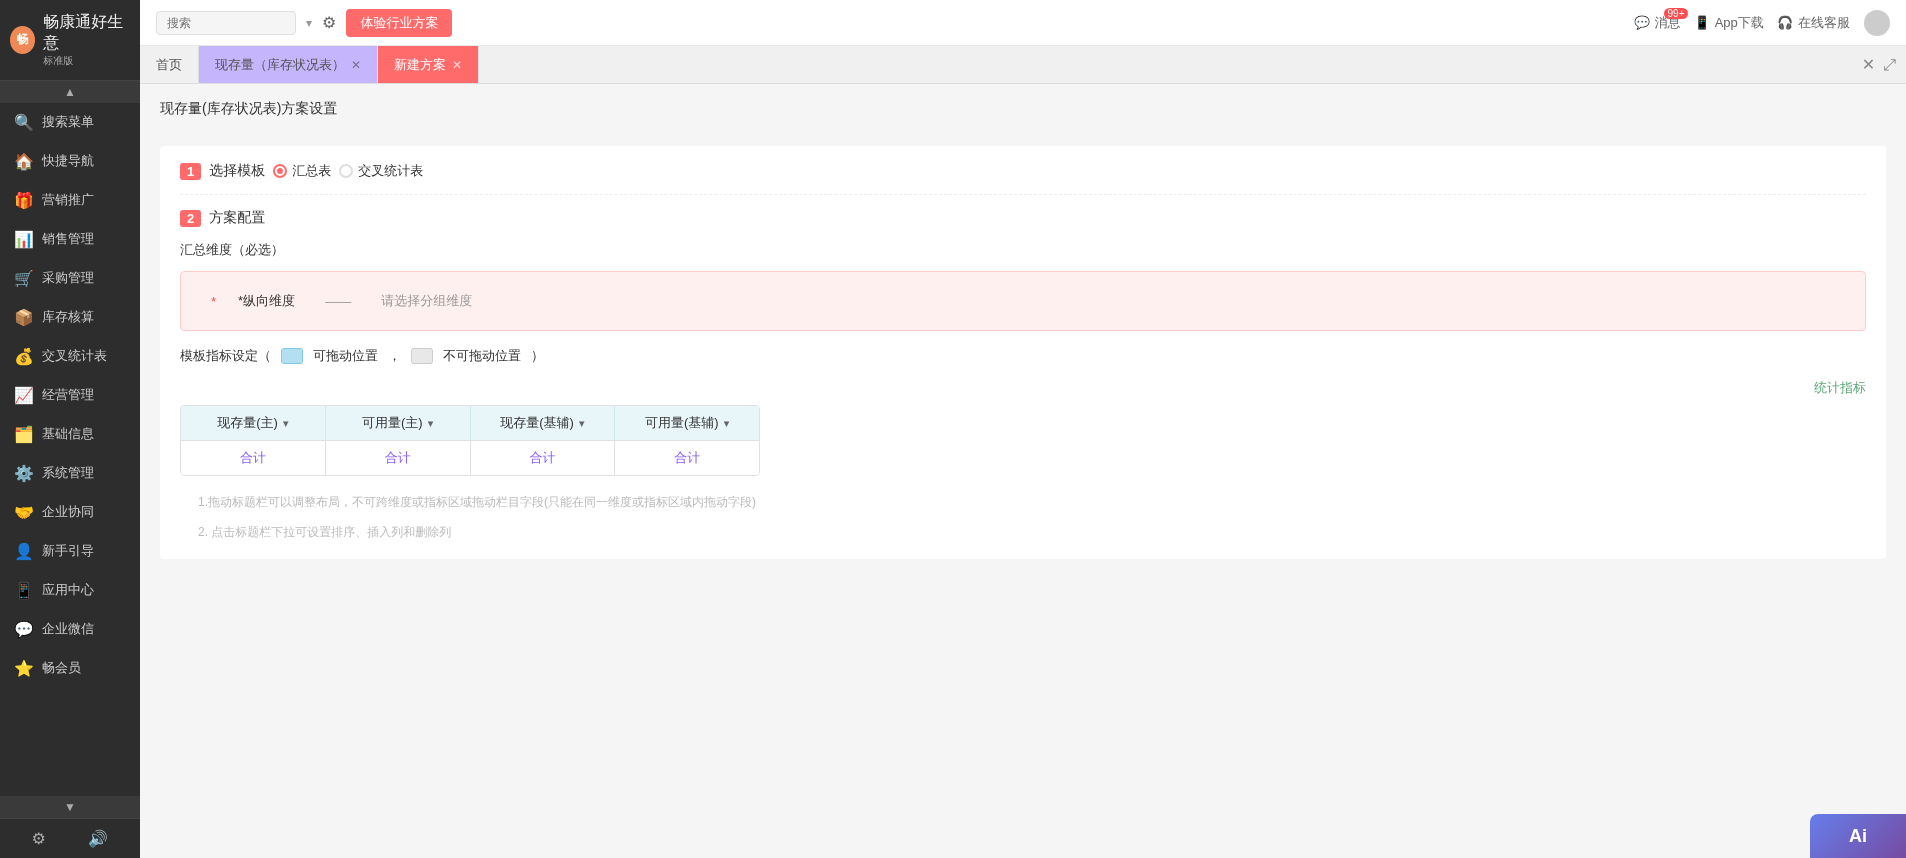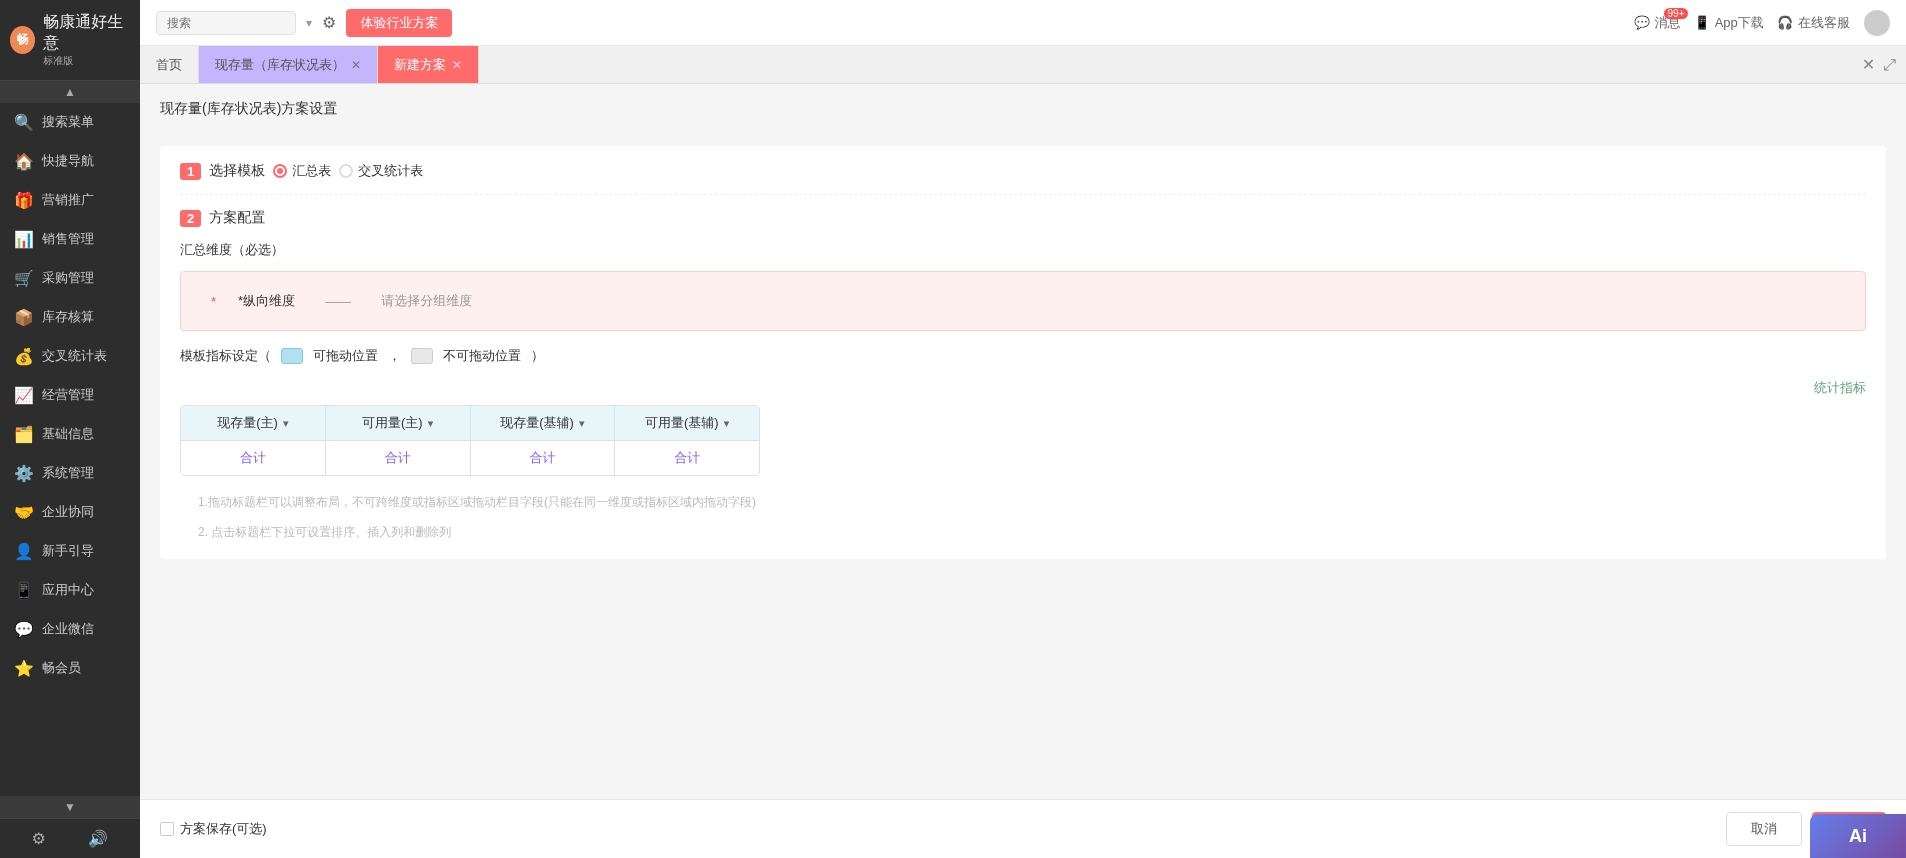--- a/index.html
+++ b/index.html
@@ -505,30 +505,18 @@
         </div>
         <div class="tip-item">
           <span class="tip-num">　</span>
           <span>2. 点击标题栏下拉可设置排序、插入列和删除列</span>
         </div>
       </div>
 
     </div>
   </div>
 
-  <div class="bottom-bar">
-    <div class="bottom-left">
-      <label class="checkbox-item">
-        <span class="checkbox-box"></span>
-        <span>方案保存(可选)</span>
-      </label>
-    </div>
-    <div class="bottom-right">
-      <button class="btn-cancel">取消</button>
-      <button class="btn-query">查询</button>
-    </div>
-  </div>
 
 </div>
 
 <div class="ai-float">
   <span>Ai</span>
 </div>
 
 </body></html>

